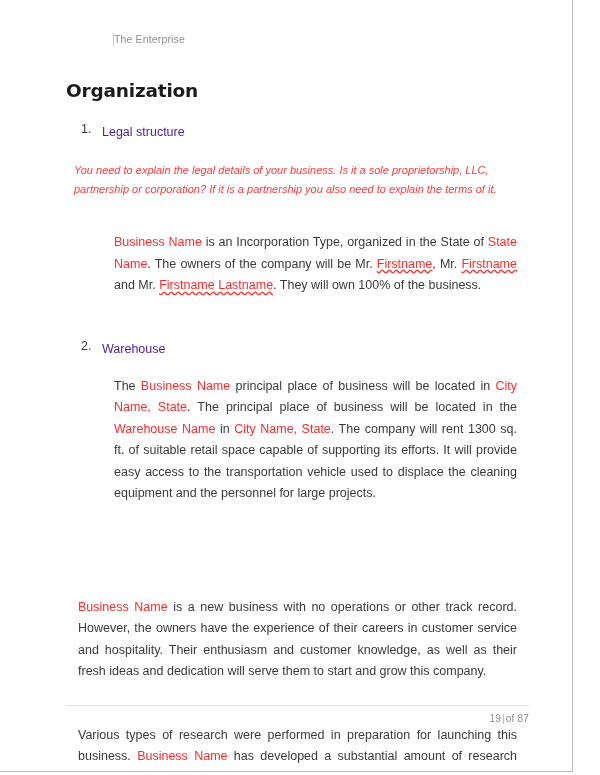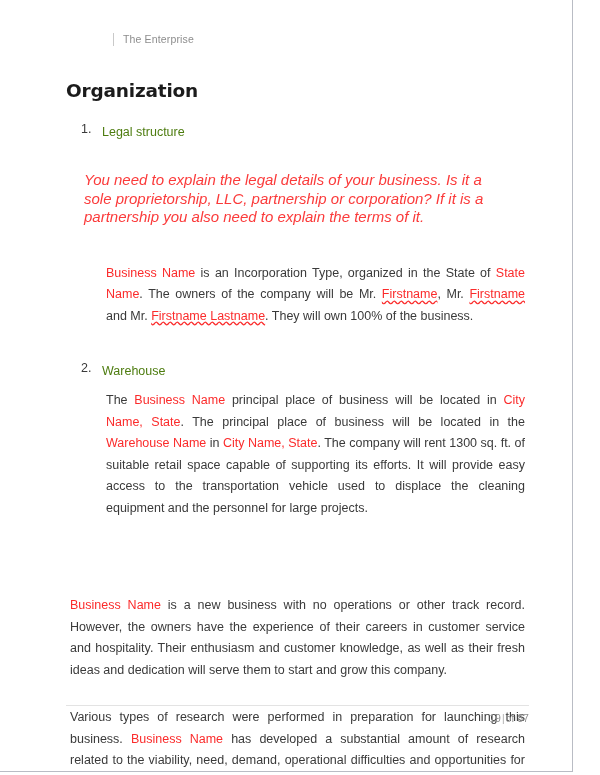--- a/index.html
+++ b/index.html
@@ -26,21 +26,20 @@
     overflow: hidden;
   }
 
   
   .doc-header {
     position: absolute;
     top: 33px;
     left: 113px;
     display: flex;
     align-items: center;
-    gap: 9px;
     justify-content: center;
   }
   .header-rule {
     width: 1px;
     height: 13px;
     background: #c9c9c9;
   }
   .header-title {
     font-size: 10.5px;
     color: #8d8d8d;
@@ -81,41 +80,41 @@
   }
   .li-marker {
     position: absolute;
     left: 15px;
     top: 0;
     font-size: 12.5px;
     color: #3a3a3a;
   }
   .li-title {
     font-size: 12.5px;
-    color: #4d7c0f;
+    color: #4c1d95;
     line-height: 1.45;
     margin-top: 47px;
   }
 
   .li-body {
     padding-left: 36px;
   }
 
   p.para {
-    margin: 4px;
+    margin: 12px;
     font-size: 12.5px;
     line-height: 21.5px;
     color: #3a3a3a;
     text-align: justify;
     text-justify: inter-word;
   }
 
   p.hint {
-    margin: 18px;
-    font-size: 15px;
+    margin: 8px;
+    font-size: 11px;
     line-height: 18.5px;
     color: #fb3a3a;
     font-style: italic;
     text-align: left;
   }
 
   .red { color: #fb2b2b; }
 
   
   .misspell {

